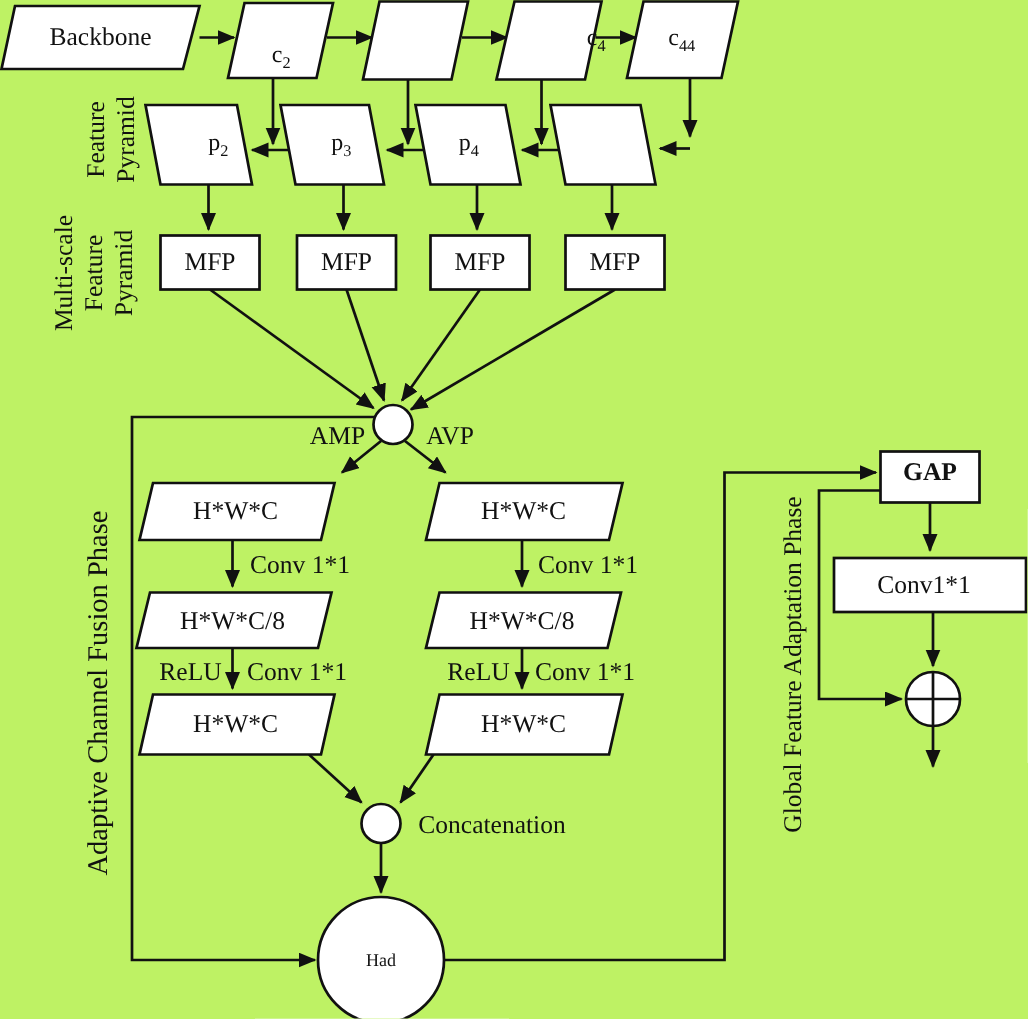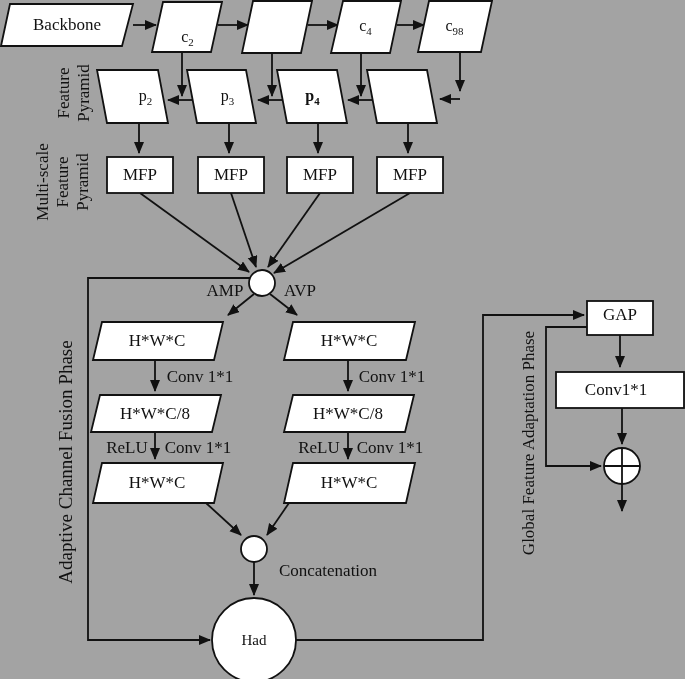--- a/index.html
+++ b/index.html
@@ -1,19 +1,19 @@
 <!DOCTYPE html>
 <html><head>
 <meta charset="utf-8">
 <style>
   html,body{margin:0;padding:0;}
   .canvas{
     position:relative;
     width:685px;height:679px;
-    background:#a3a3a3;
+    background:#bef264;
     font-family:"Liberation Serif","DejaVu Serif",serif;
     color:#111;
     overflow:hidden;
   }
   .canvas svg{position:absolute;left:0;top:0;}
   .lbl{
     position:absolute;
     white-space:nowrap;
     color:#111;
     line-height:1.15;
@@ -29,21 +29,21 @@
   .rot{
     position:absolute;
     text-align:center;
     transform:rotate(-90deg);
     white-space:pre-line;
     color:#111;
   }
   sub{font-size:0.68em;}
   .f17{font-size:17px;}
   .f16{font-size:16px;}
-  .f15{font-size:15px;font-family:Liberation Serif, serif;}
+  .f15{font-size:12px;font-family:Liberation Serif, serif;}
   .f19{font-size:19px;}
 </style>
 </head>
 <body>
 
 <div class="canvas">
 
   <svg width="685" height="679" viewBox="0 0 685 679">
     <defs>
       <marker id="arr" markerUnits="userSpaceOnUse" markerWidth="14" markerHeight="11" refX="11" refY="5" orient="auto">
@@ -137,34 +137,34 @@
       <line x1="604" y1="466" x2="640" y2="466"></line>
       <line x1="622" y1="448" x2="622" y2="484"></line>
     </g>
   </svg>
 
   <div class="node-lbl f17" style="left:8px;top:6px;width:118px;height:38px;">Backbone</div>
 
   <div class="node-lbl f16" style="left:160px;top:6px;width:55px;height:42px;align-items:flex-end;">
     <span><span>c</span><sub>2</sub></span>
   </div>
-  <div class="node-lbl f16" style="left:338px;top:6px;width:55px;height:42px;">
+  <div class="node-lbl f16" style="left:338px;top:6px;width:55px;height:42px;padding-left:32px;">
     <span><span>c</span><sub>4</sub></span>
   </div>
   <div class="node-lbl f16" style="left:427px;top:6px;width:55px;height:42px;">
-    <span><span>c</span><sub>98</sub></span>
+    <span><span>c</span><sub>44</sub></span>
   </div>
 
   <div class="node-lbl f16" style="left:118px;top:75px;width:55px;height:44px;">
     <span><span>p</span><sub>2</sub></span>
   </div>
   <div class="node-lbl f16" style="left:200px;top:75px;width:55px;height:44px;">
     <span><span>p</span><sub>3</sub></span>
   </div>
-  <div class="node-lbl f16" style="left:285px;top:75px;width:55px;height:44px;font-weight:bold;">
+  <div class="node-lbl f16" style="left:285px;top:75px;width:55px;height:44px;">
     <span><span>p</span><sub>4</sub></span>
   </div>
 
   <div class="node-lbl f17" style="left:107px;top:157px;width:66px;height:36px;">MFP</div>
   <div class="node-lbl f17" style="left:198px;top:157px;width:66px;height:36px;">MFP</div>
   <div class="node-lbl f17" style="left:287px;top:157px;width:66px;height:36px;">MFP</div>
   <div class="node-lbl f17" style="left:377px;top:157px;width:66px;height:36px;">MFP</div>
 
   <div class="lbl ctr f17" style="left:225px;top:291px;">AMP</div>
   <div class="lbl ctr f17" style="left:300px;top:291px;">AVP</div>
@@ -176,24 +176,24 @@
   <div class="node-lbl f17" style="left:98px;top:463px;width:118px;height:40px;">H*W*C</div>
   <div class="node-lbl f17" style="left:290px;top:463px;width:118px;height:40px;">H*W*C</div>
 
   <div class="lbl ctr f17" style="left:200px;top:377px;">Conv 1*1</div>
   <div class="lbl ctr f17" style="left:392px;top:377px;">Conv 1*1</div>
   <div class="lbl ctr f17" style="left:127px;top:448px;">ReLU</div>
   <div class="lbl ctr f17" style="left:198px;top:448px;">Conv 1*1</div>
   <div class="lbl ctr f17" style="left:319px;top:448px;">ReLU</div>
   <div class="lbl ctr f17" style="left:390px;top:448px;">Conv 1*1</div>
 
-  <div class="lbl ctr f17" style="left:328px;top:550px;margin-top:21px;">Concatenation</div>
+  <div class="lbl ctr f17" style="left:328px;top:550px;">Concatenation</div>
   <div class="lbl ctr f15" style="left:254px;top:641px;">Had</div>
 
-  <div class="node-lbl f17" style="left:587px;top:301px;width:66px;height:28px;">GAP</div>
+  <div class="node-lbl f17" style="left:587px;top:301px;width:66px;height:28px;font-weight:bold;">GAP</div>
   <div class="node-lbl f17" style="left:556px;top:372px;width:120px;height:36px;">Conv1*1</div>
 
   <div class="rot f17" style="left:26px;top:71px;width:100px;height:44px;">Feature
 Pyramid</div>
   <div class="rot f17" style="left:5px;top:150px;width:120px;height:64px;">Multi-scale
 Feature
 Pyramid</div>
   <div class="rot f19" style="left:-73px;top:450px;width:280px;height:24px;">Adaptive Channel Fusion Phase</div>
   <div class="rot f17" style="left:400px;top:432px;width:260px;height:22px;">Global Feature Adaptation Phase</div>
 

